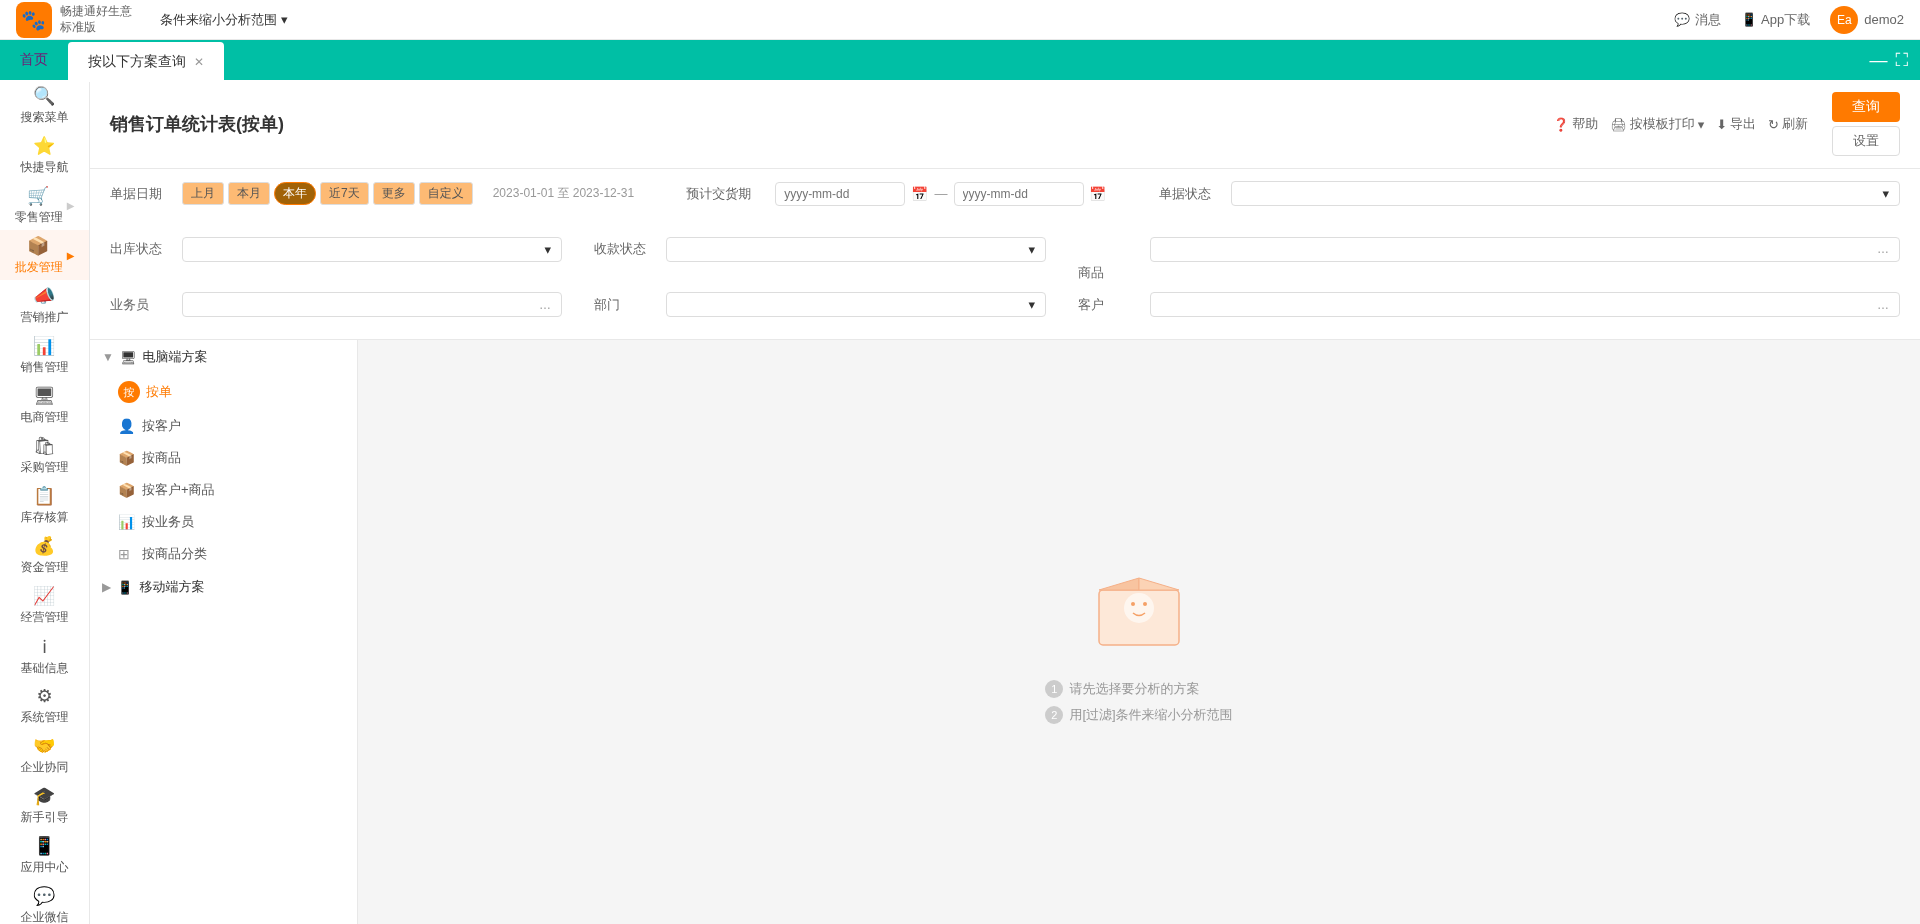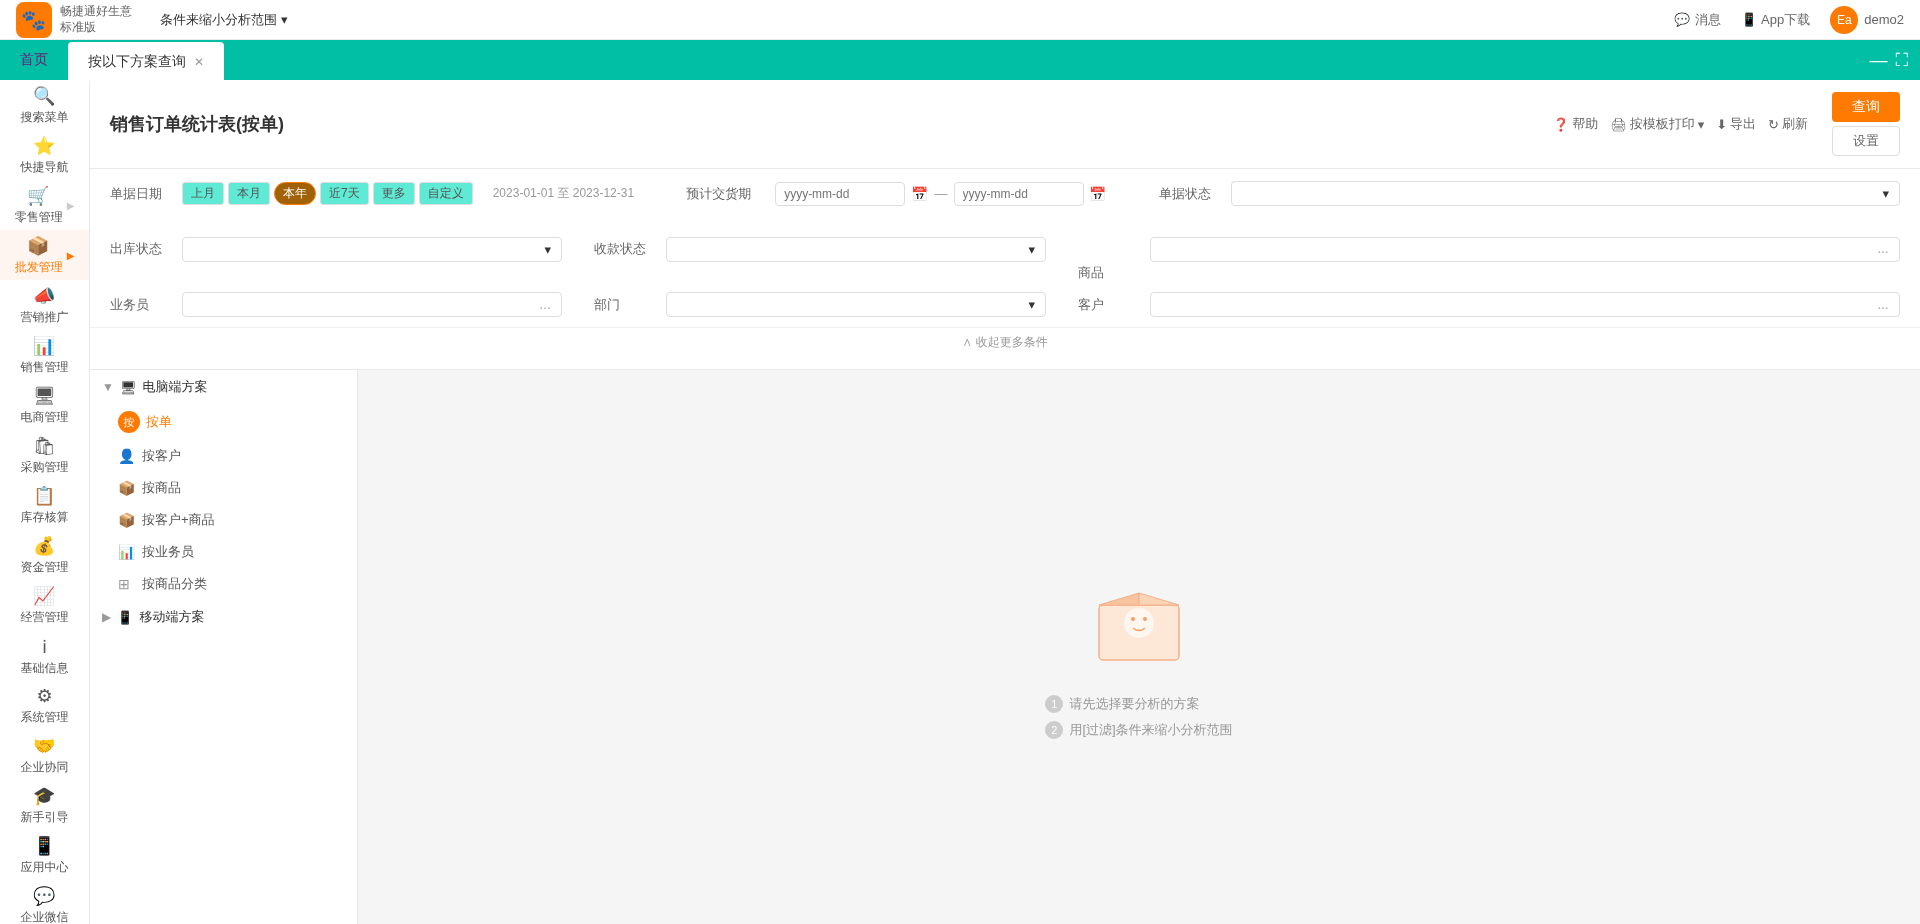--- a/index.html
+++ b/index.html
@@ -30,21 +30,21 @@
     
     .content-area { flex: 1; display: flex; flex-direction: column; overflow: hidden; background: #f5f5f5; }
     .page-title { font-size: 18px; font-weight: bold; color: #333; }
     .page-actions { display: flex; align-items: center; gap: 12px; color: #666; font-size: 13px; }
     .page-actions span { cursor: pointer; display: flex; align-items: center; gap: 3px; }
     .btn-query { background: #ff7a00; color: #fff; border: none; padding: 6px 20px; border-radius: 4px; cursor: pointer; font-size: 14px; }
     .btn-setting { background: #fff; color: #666; border: 1px solid #ddd; padding: 5px 14px; border-radius: 4px; cursor: pointer; font-size: 13px; }
     .filter-row { display: flex; align-items: center; gap: 12px; margin-bottom: 10px; flex-wrap: wrap; }
     .filter-label { color: #666; font-size: 13px; white-space: nowrap; min-width: 60px; }
     .date-shortcuts { display: flex; align-items: center; gap: 4px; }
-    .date-btn { padding: 2px 8px; border: 1px solid #ddd; border-radius: 3px; cursor: pointer; font-size: 12px; color: #555; background: #5eead4; }
+    .date-btn { padding: 2px 8px; border: 1px solid #ddd; border-radius: 3px; cursor: pointer; font-size: 12px; color: #555; background: #fdba74; }
     .date-btn.active { background: #a16207; color: #fff; border-color: #ff7a00; border-radius: 12px; }
     .date-range { color: #999; font-size: 12px; margin-left: 8px; }
     .date-input-group { display: flex; align-items: center; gap: 6px; padding-left: 12px; }
     .date-input { border: 1px solid #ddd; border-radius: 4px; padding: 4px 8px; font-size: 12px; color: #999; width: 130px; outline: none; }
     .date-separator { color: #999; }
     .calendar-icon { color: #ff7a00; font-size: 14px; cursor: pointer; }
     .filter-input-wide { border: none; outline: none; font-size: 13px; color: #555; flex: 1; }
     .filter-field { border: 1px solid #ddd; border-radius: 4px; padding: 4px 10px; display: flex; align-items: center; justify-content: space-between; min-width: 200px; flex: 1; }
     .filter-more-icon { color: #999; font-size: 12px; cursor: pointer; }
     .state-select { border: 1px solid #ddd; border-radius: 4px; padding: 4px 10px; display: flex; align-items: center; justify-content: space-between; min-width: 200px; flex: 1; }
@@ -300,24 +300,20 @@
           <span>▾</span>
         </div>
 
         <span class="filter-label" style="margin-left:20px;">客户</span>
         <div class="filter-field" style="flex:1;">
           <input class="filter-input-wide" style="border: none; outline: none; flex: 1 1 0%;">
           <span class="filter-more-icon">…</span>
         </div>
       </div>
 
-      <div style="text-align:center;padding:6px 0;color:#999;font-size:12px;cursor:pointer;border-top:1px solid #f0f0f0;margin:6px -20px 0;">
-        <span>∧ </span>
-        <span>收起更多条件</span>
-      </div>
     </div>
 
     <div class="page-content">
 
       <div class="left-panel">
 
         <div class="scheme-section">
           <div class="scheme-header">
             <span style="color:#999;font-size:12px;">▼</span>
             <span>🖥</span>

